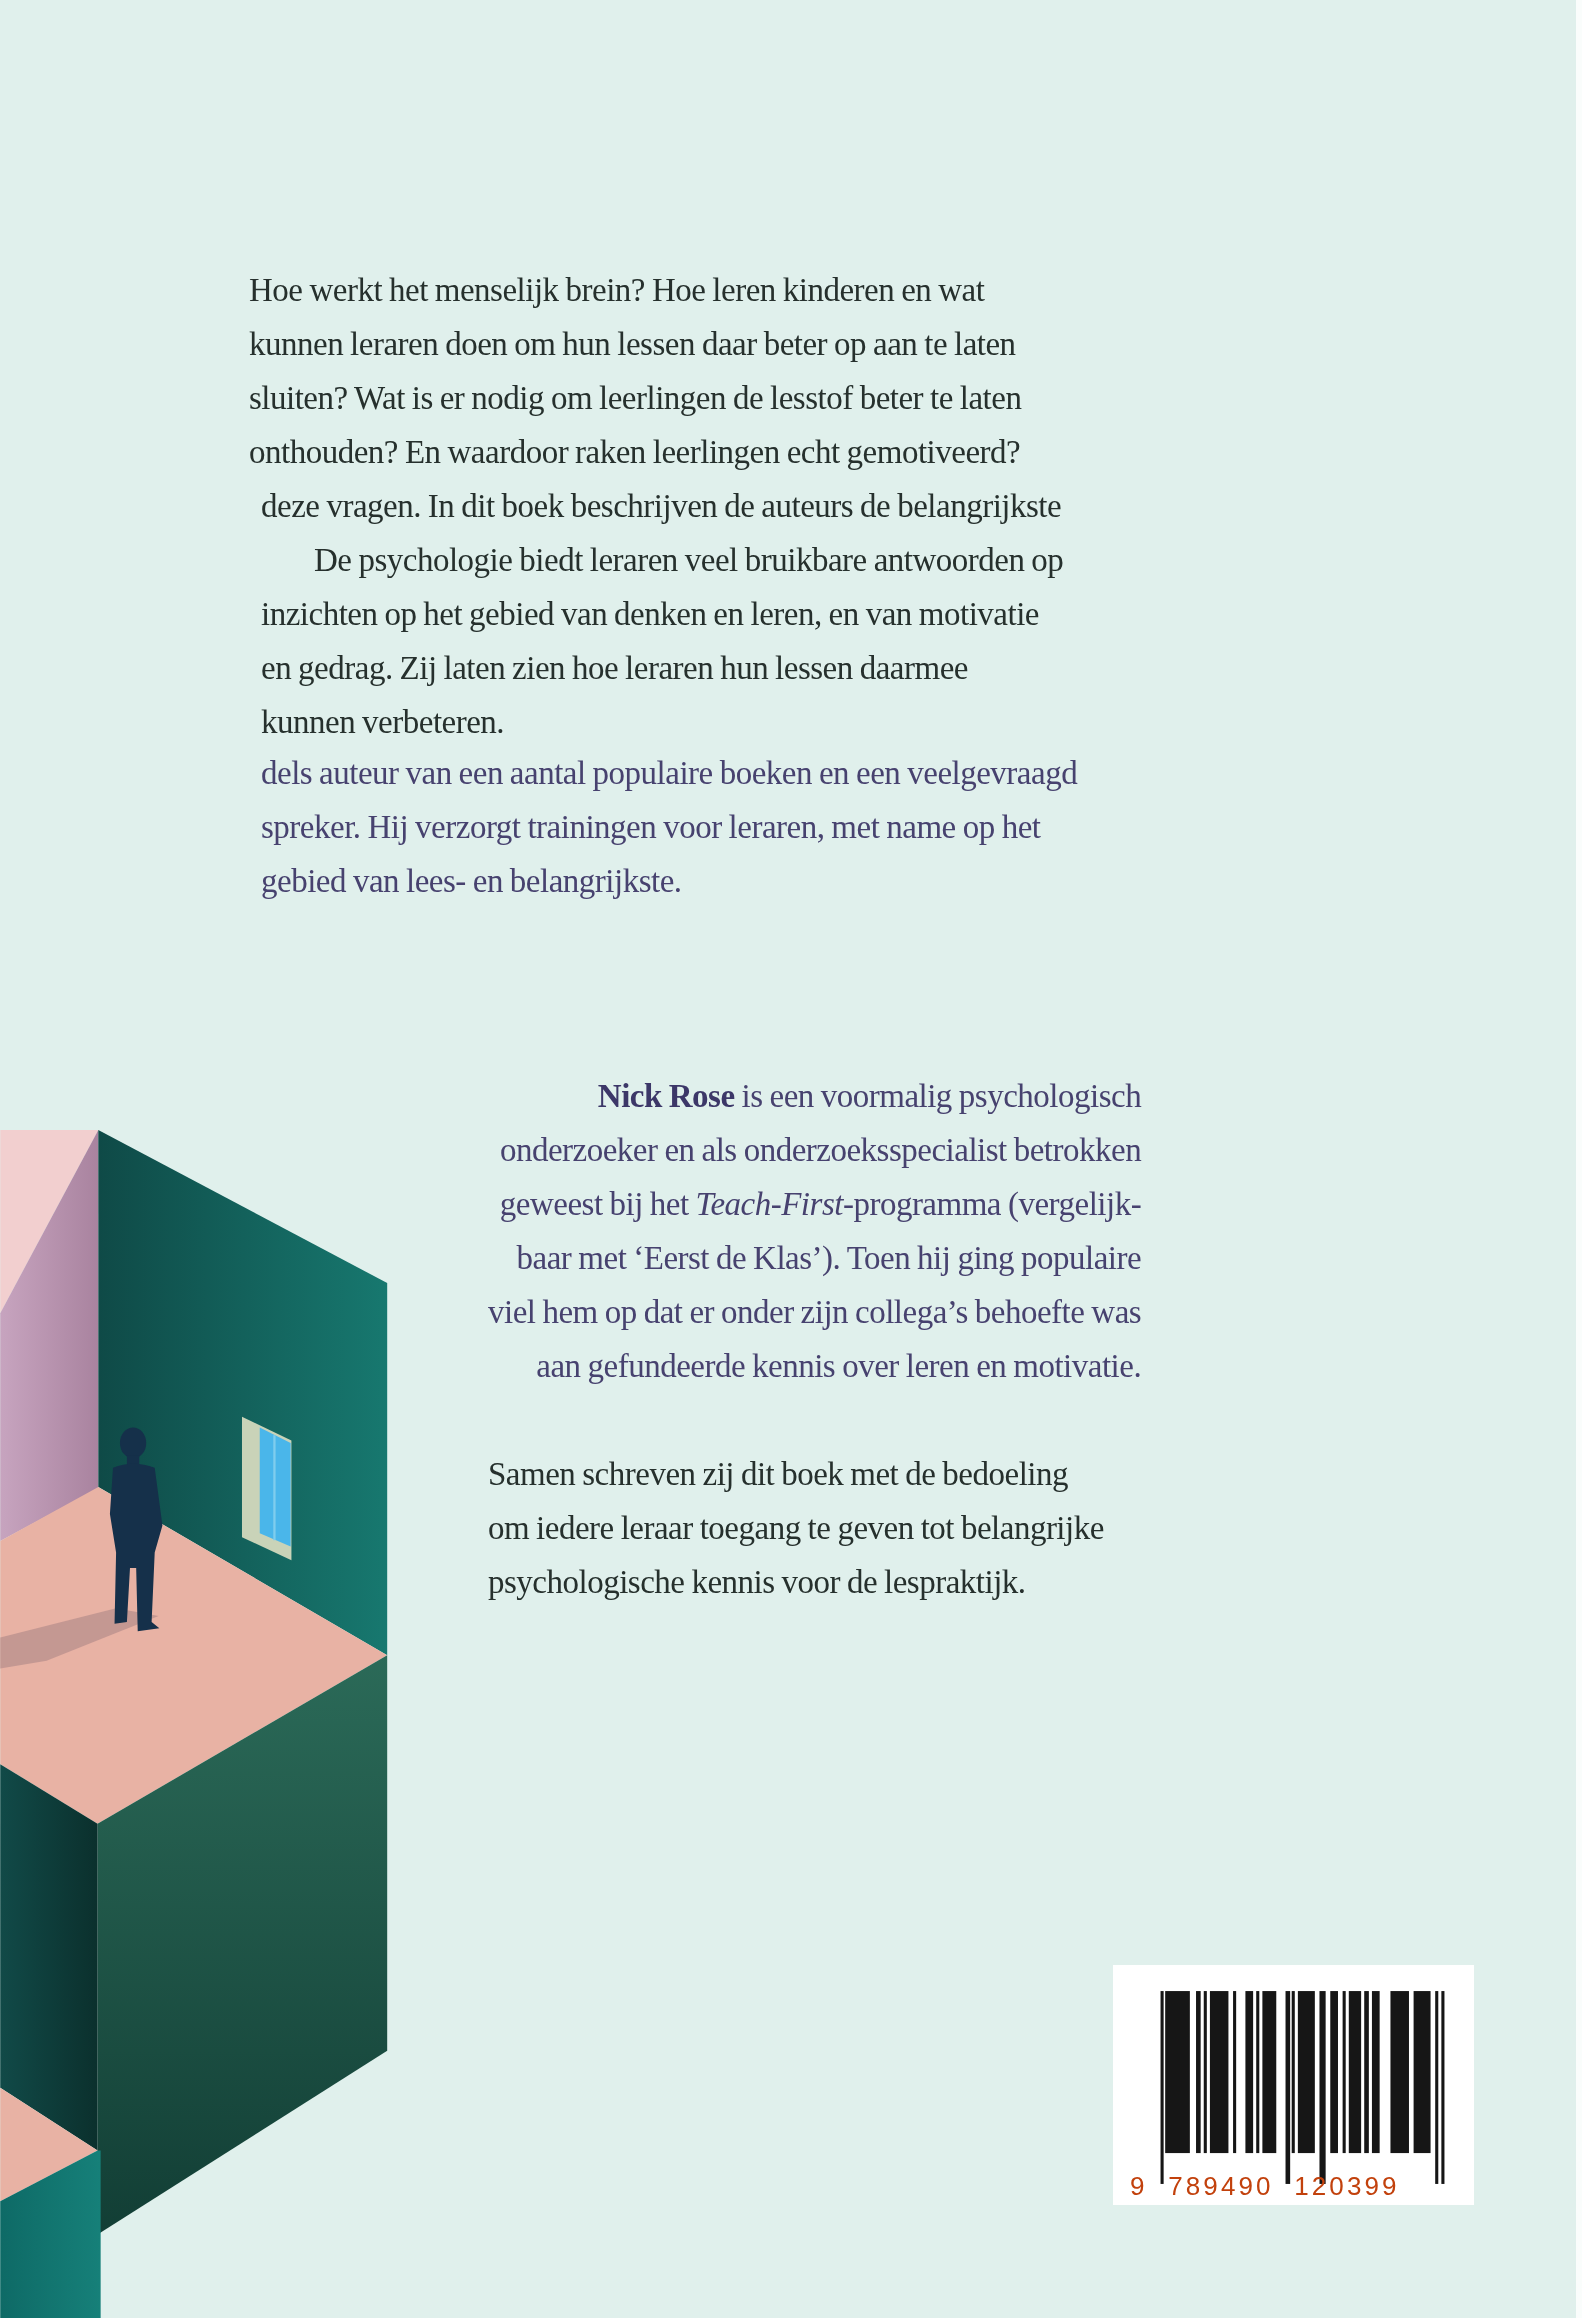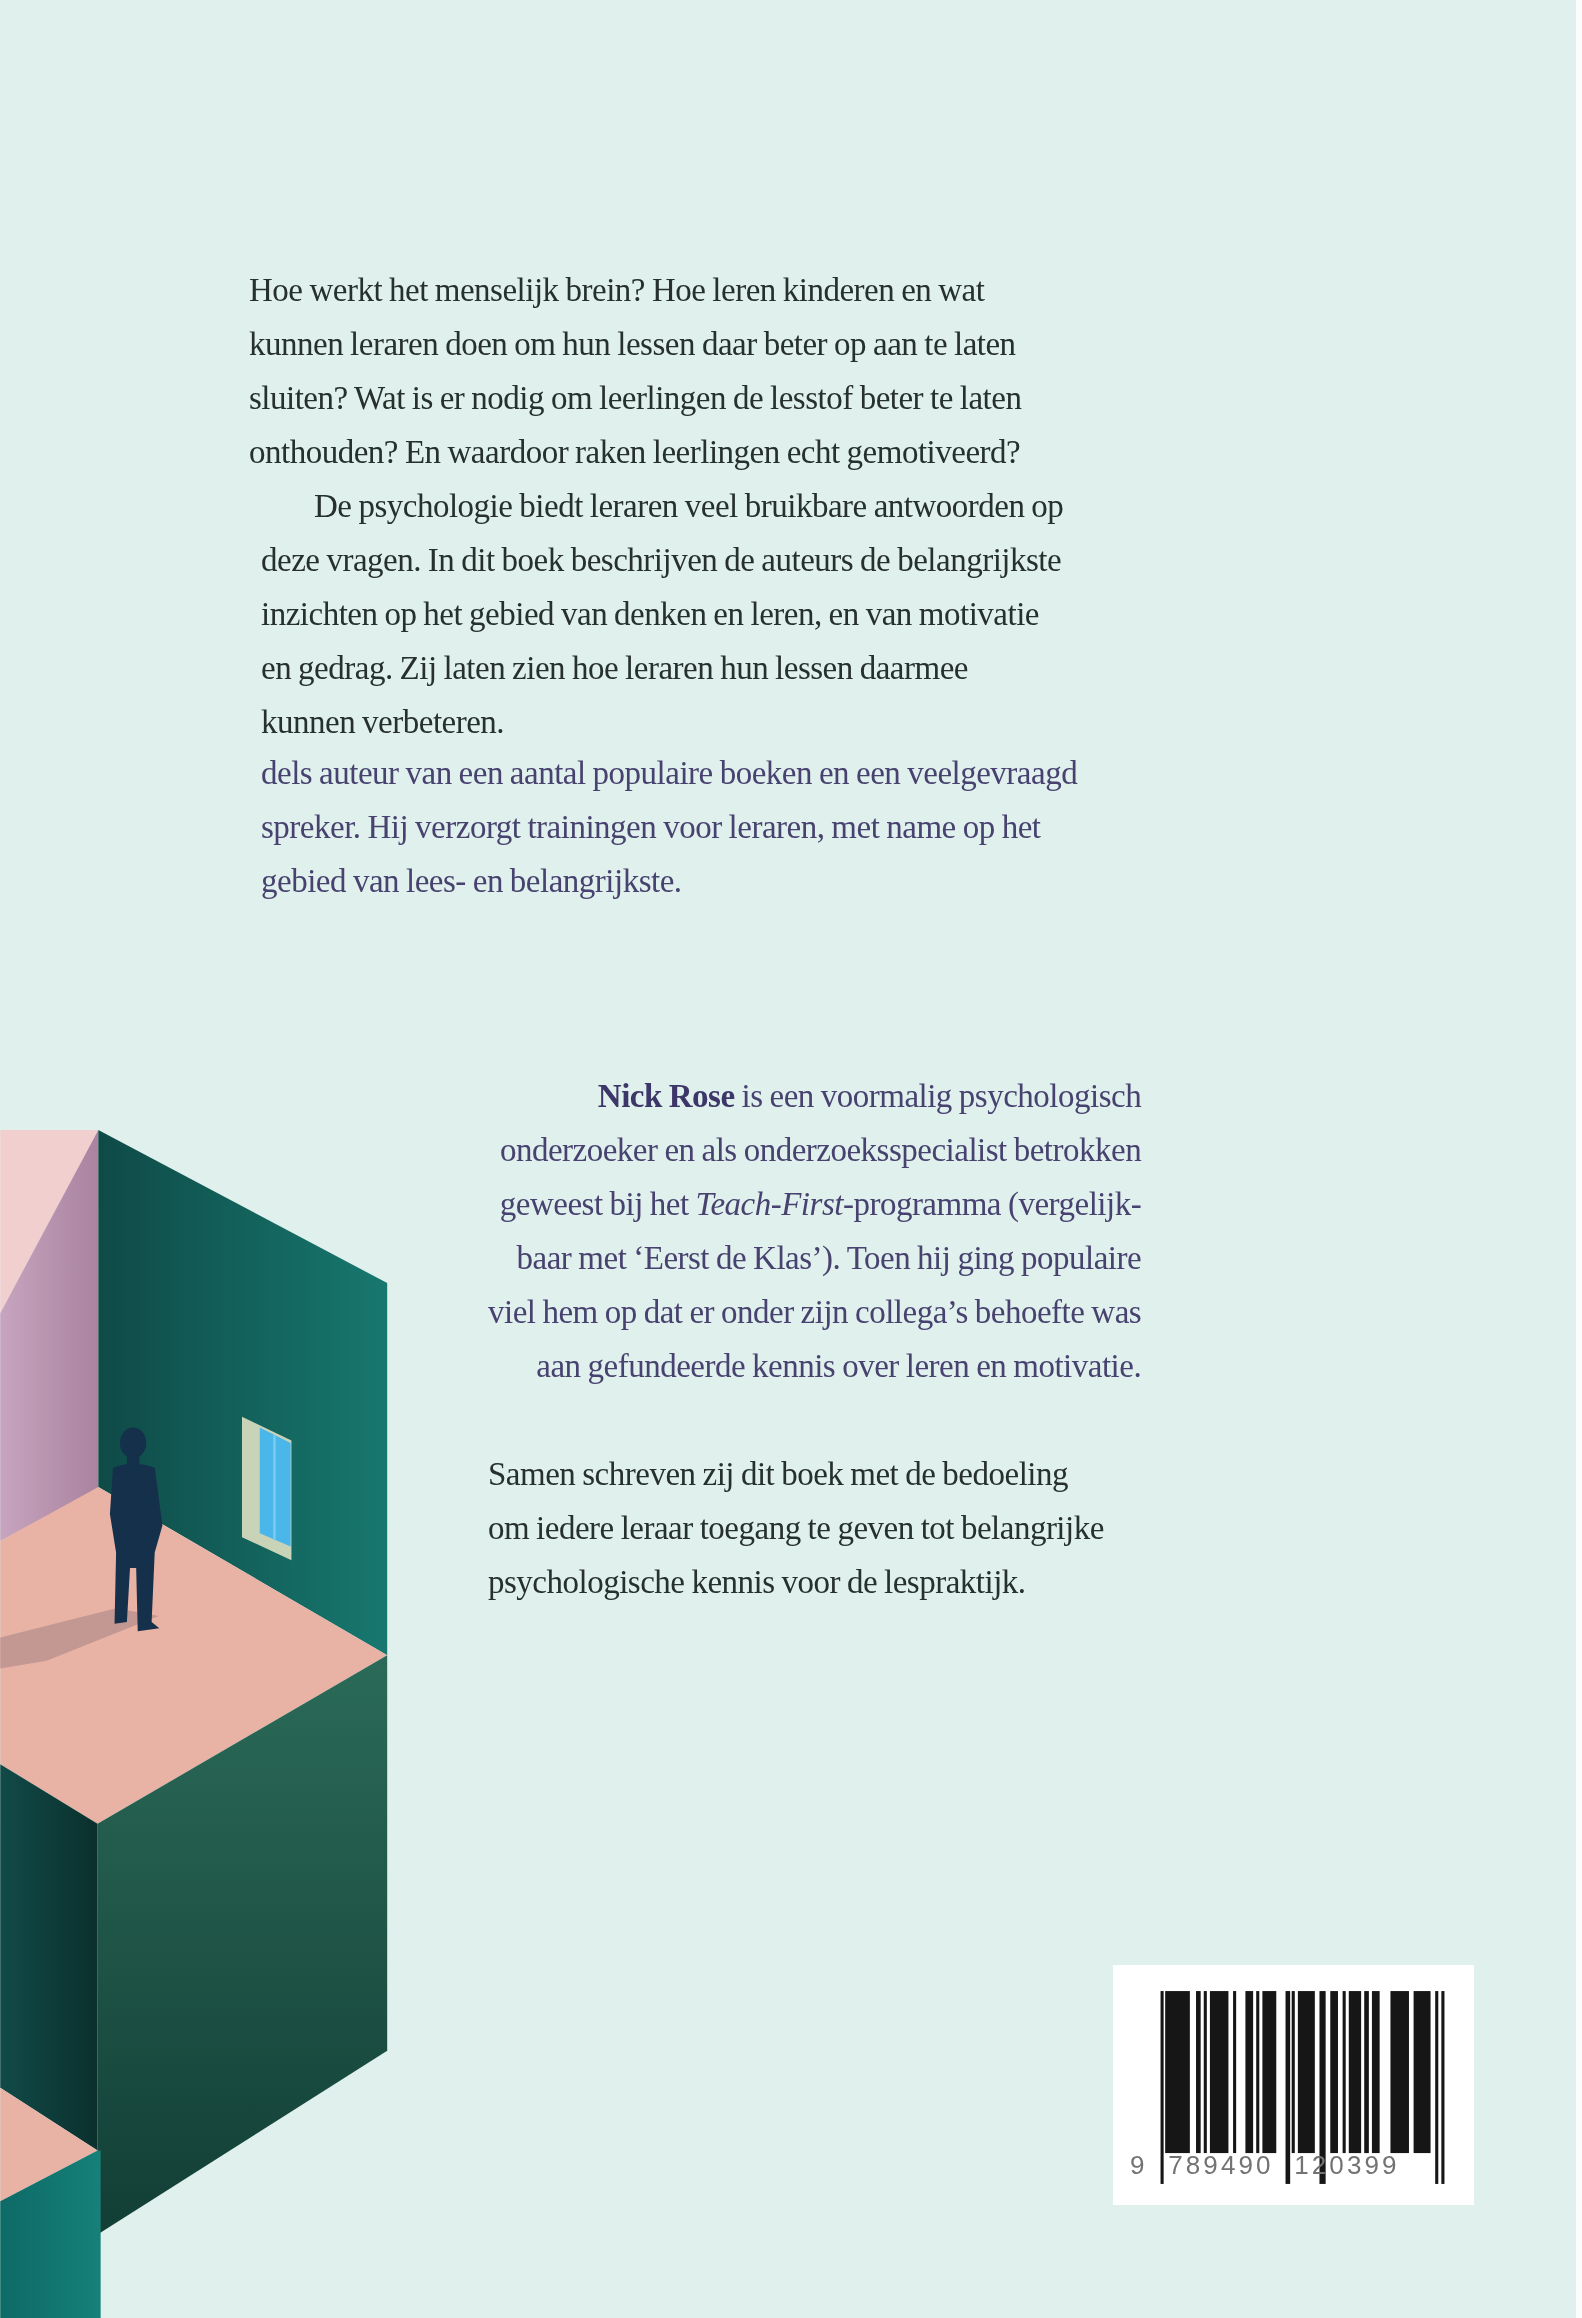--- a/index.html
+++ b/index.html
@@ -13,40 +13,40 @@
   .text-block .line { display: block; white-space: nowrap; height: 54px; }
   .dark { color: #26302d; }
   .purple { color: #47426f; }
   .name { font-weight: bold; color: #3c3768; }
   .ital { font-style: italic; }
   .indent { padding-left: 53px; }
   #illustration { position: absolute; left: 0; top: 1066px; width: 433px; height: 1252px; }
   #barcode-box { position: absolute; left: 1113px; top: 1965px; width: 361px; height: 240px; background: #ffffff; }
   #barcode-bars { position: absolute; left: 46px; top: 26px; width: 287px; height: 193px; }
   #barcode-digits {
-    position: absolute; left: 17px; top: 185px; width: 332px;
-    font-family: "Liberation Sans", "DejaVu Sans", sans-serif; font-size: 26px; color: #737373;
+    position: absolute; left: 17px; top: 206px; width: 332px;
+    font-family: "Liberation Sans", "DejaVu Sans", sans-serif; font-size: 26px; color: #c2410c;
     letter-spacing: 3.1px; white-space: pre;
   }
 </style>
 </head>
 <body>
 
 <div class="edge-strip"></div>
 
 <div class="text-block dark" style="left:249px; top:263px;">
   <span class="line">Hoe werkt het menselijk brein? Hoe leren kinderen en wat</span>
   <span class="line">kunnen leraren doen om hun lessen daar beter op aan te laten</span>
   <span class="line">sluiten? Wat is er nodig om leerlingen de lesstof beter te laten</span>
   <span class="line">onthouden? En waardoor raken leerlingen echt gemotiveerd?</span>
 </div>
 
 <div class="text-block dark" style="left:261px; top:479px;">
+  <span class="line">deze vragen. In dit boek beschrijven de auteurs de belangrijkste</span>
   <span class="line indent">De psychologie biedt leraren veel bruikbare antwoorden op</span>
-  <span class="line">deze vragen. In dit boek beschrijven de auteurs de belangrijkste</span>
   <span class="line">inzichten op het gebied van denken en leren, en van motivatie</span>
   <span class="line">en gedrag. Zij laten zien hoe leraren hun lessen daarmee</span>
   <span class="line">kunnen verbeteren.</span>
 </div>
 
 <div class="text-block purple" style="left:261px; top:746px;">
   <span class="line">dels auteur van een aantal populaire boeken en een veelgevraagd</span>
   <span class="line">spreker. Hij verzorgt trainingen voor leraren, met name op het</span>
   <span class="line">gebied van lees- en belangrijkste.</span>
 </div>

